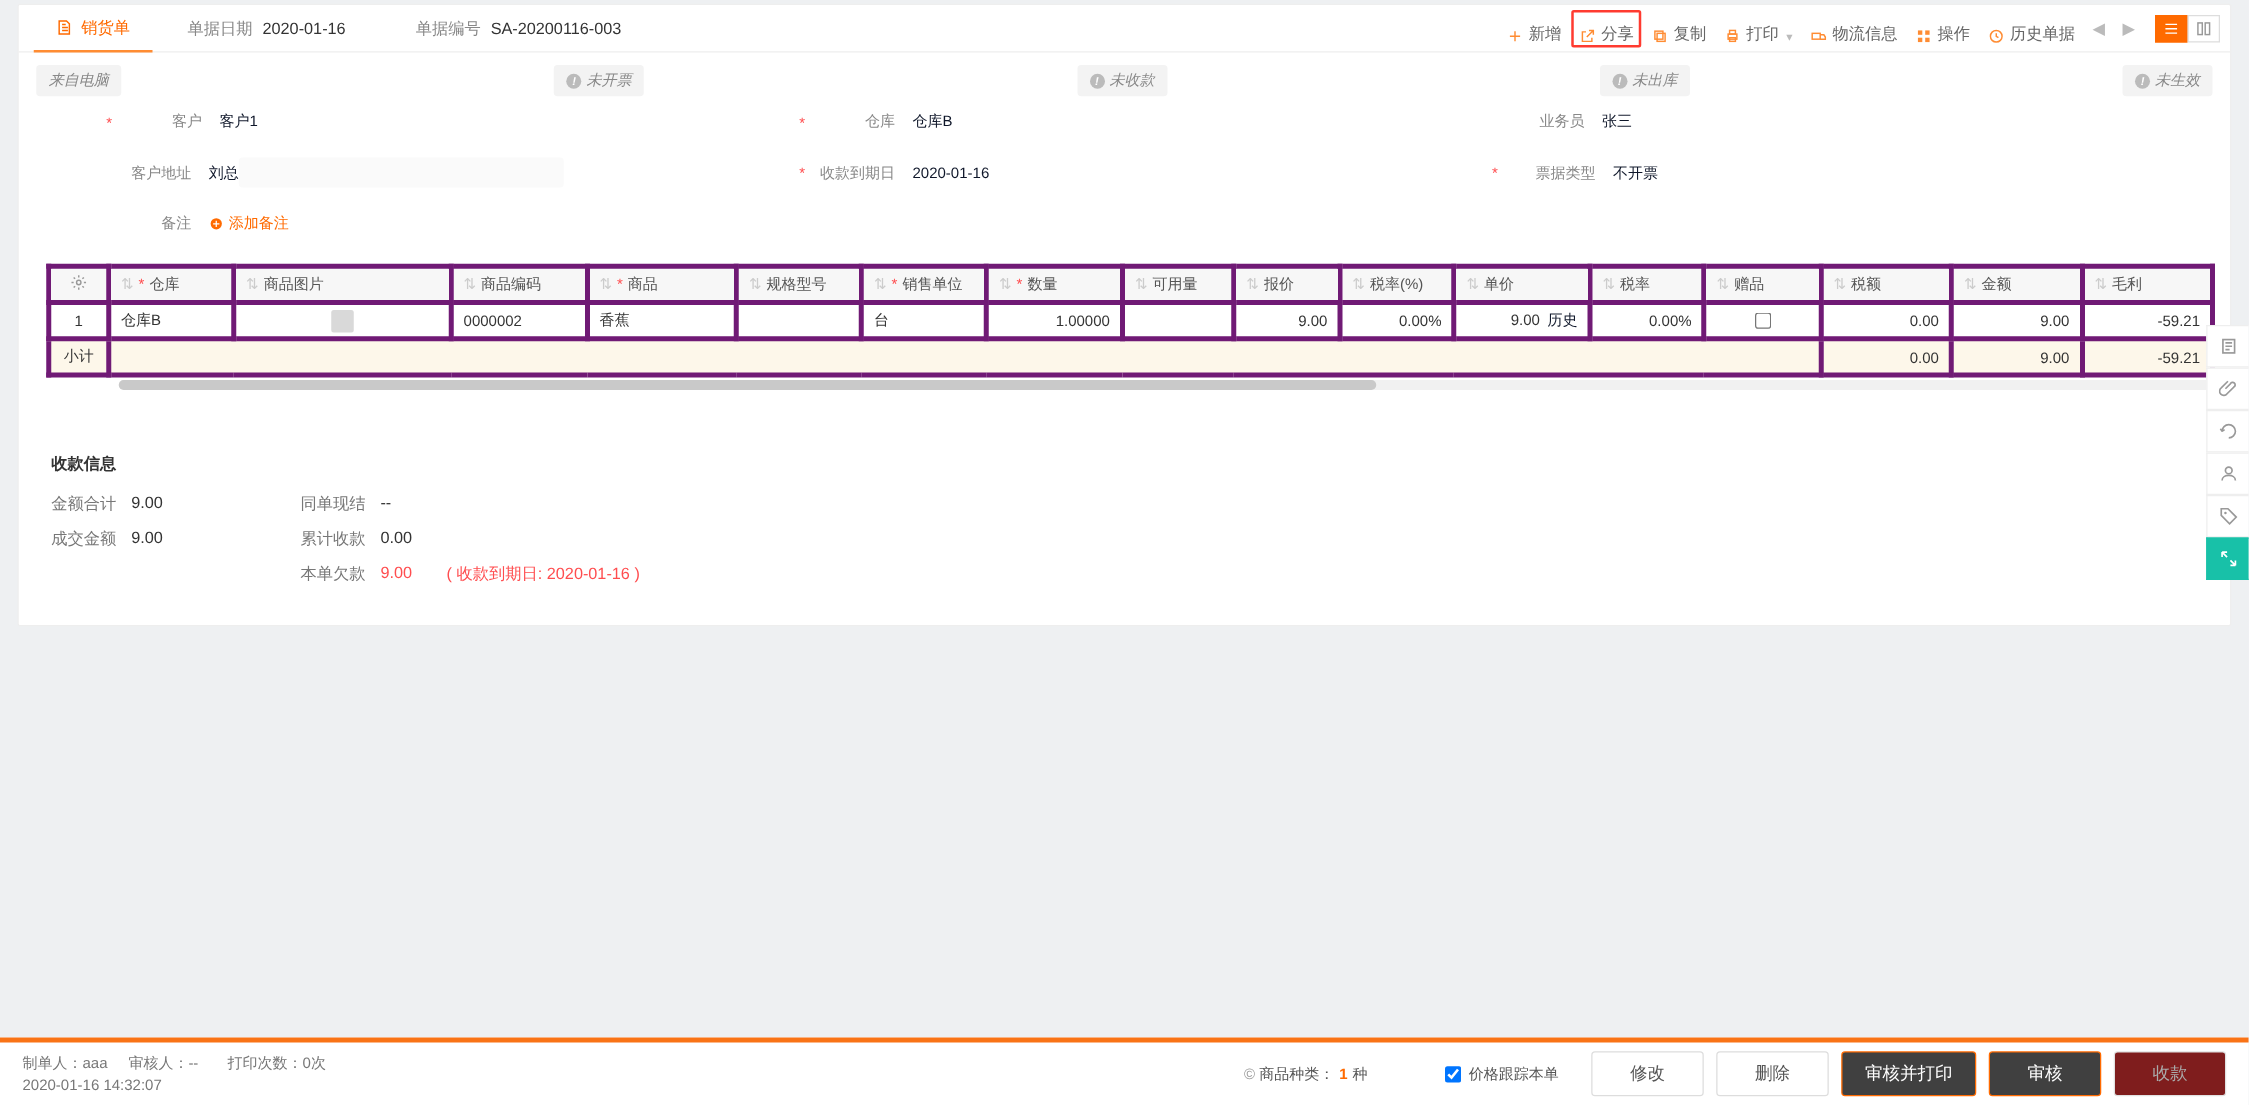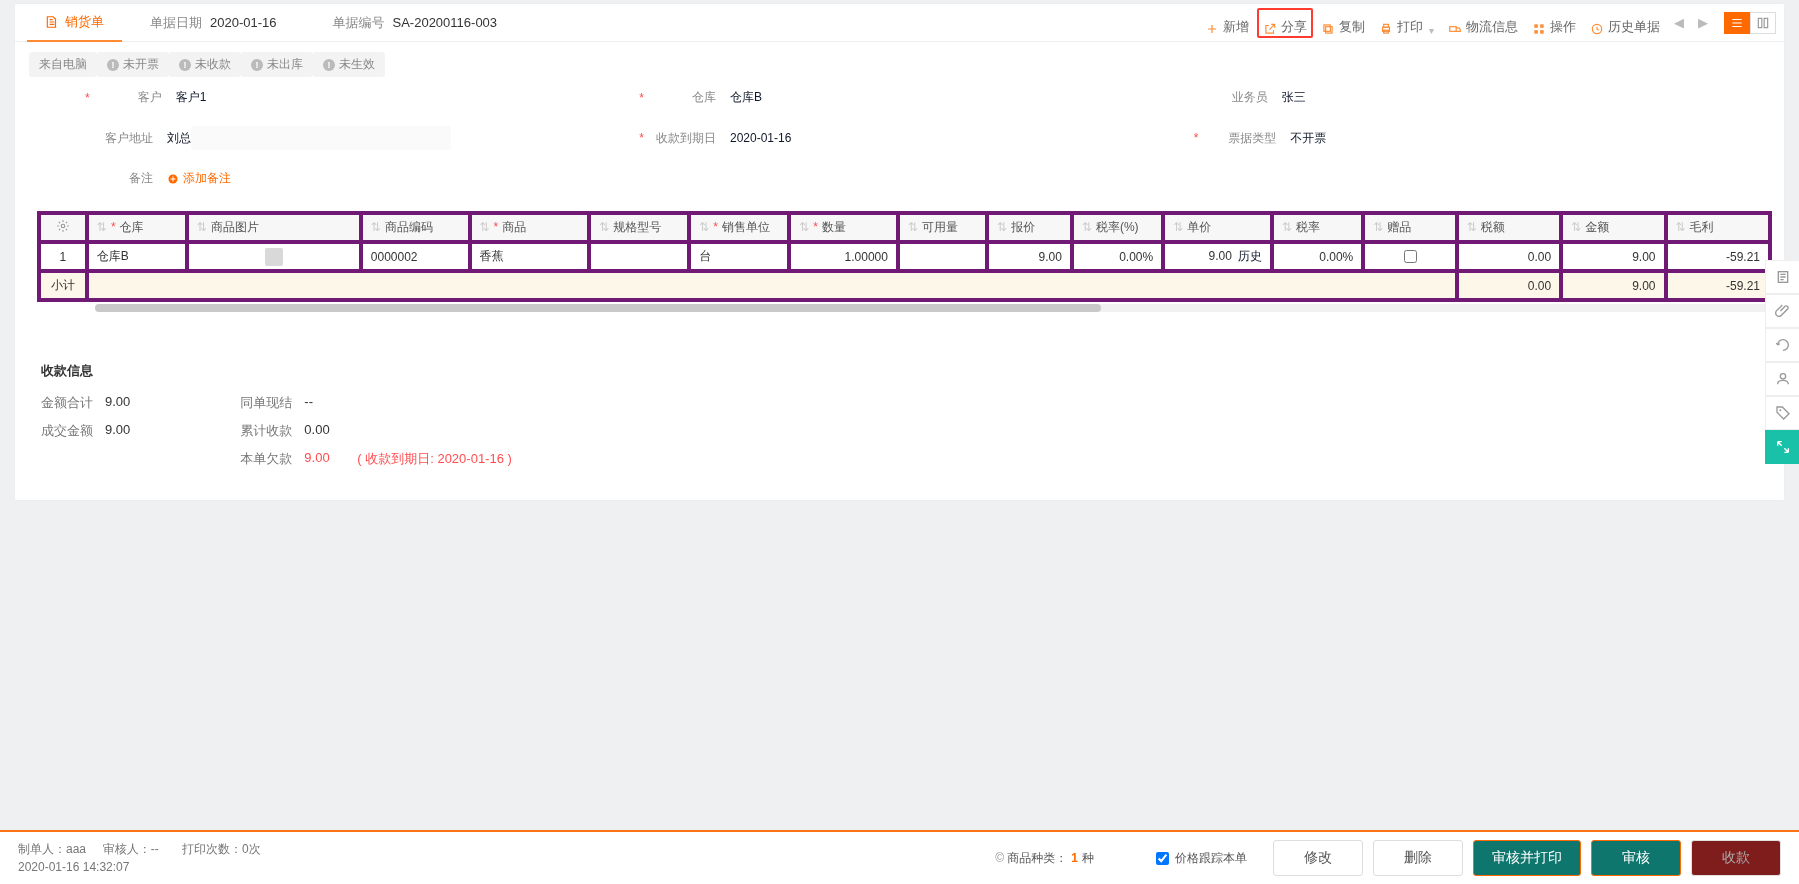--- a/index.html
+++ b/index.html
@@ -18,21 +18,21 @@
   .toolbar{display:flex;align-items:center;gap:2px;padding-right:8px;}
   .tbtn{display:flex;align-items:flex-end;gap:4px;padding:0 6px;height:26px;color:#666;cursor:pointer;border-radius:2px;}
   .tbtn svg{width:14px;height:14px;}
   .tbtn .chev{font-size:10px;color:#bbb;margin-left:2px;}
   .hi{border:2px solid #ff3b30;padding:0 4px;height:30px;}
   .nav-arrow{width:22px;height:22px;display:flex;align-items:center;justify-content:center;color:#bbb;cursor:pointer;}
   .viewtog{display:flex;margin-left:8px;}
   .viewtog .vt{width:26px;height:22px;display:flex;align-items:center;justify-content:center;border:1px solid #ddd;cursor:pointer;}
   .viewtog .vt.active{background:#ff6a00;border-color:#ff6a00;color:#fff;}
   
-  .status-row{display:flex;justify-content:flex-start;gap:0;padding:10px 14px 0 14px;}
+  .status-row{display:flex;justify-content:space-between;gap:0;padding:10px 14px 0 14px;font-style:italic;}
   .pill{display:flex;align-items:center;gap:4px;background:#f3f3f3;border-radius:3px;padding:4px 10px;color:#888;font-size:12px;cursor:pointer;}
   .pill .dot{width:12px;height:12px;border-radius:50%;background:#bbb;display:flex;align-items:center;justify-content:center;}
   .pill .dot::before{content:"!";color:#fff;font-size:9px;font-weight:bold;}
   
   .form{padding:12px 36px 18px 70px;}
   .frow{display:flex;align-items:center;margin-bottom:20px;}
   .fcell{display:flex;align-items:center;flex:1;}
   .req{color:#ff4d4f;margin-right:4px;}
   .flabel{color:#888;width:68px;text-align:right;margin-right:14px;}
   .fval{color:#0f172a;}
@@ -60,28 +60,28 @@
   .pay-title{font-weight:700;margin-bottom:14px;margin-top:24px;}
   .pay-grid{display:flex;gap:110px;}
   .pay-col .prow{display:flex;gap:12px;margin-bottom:10px;}
   .pay-col .pl{color:#777;}
   .debt{color:#ff4d4f;}
   
   .dock{position:absolute;right:0;top:260px;width:34px;display:flex;flex-direction:column;gap:0;}
   .dock .dbtn{width:34px;height:34px;display:flex;align-items:center;justify-content:center;background:#fff;border:1px solid #eee;border-right:none;color:#888;cursor:pointer;}
   .dock .dbtn.accent{background:#18c1a8;color:#fff;border-color:#18c1a8;}
   
-  .footer{position:absolute;left:0;right:0;bottom:0;height:54px;background:#fff;border-top:2px solid #f97316;display:flex;align-items:center;padding:0 18px;}
+  .footer{position:absolute;left:0;right:0;bottom:0;height:54px;background:#fff;border-top:4px solid #f97316;display:flex;align-items:center;padding:0 18px;}
   .footer .left{color:#777;line-height:1.5;font-size:12px;}
   .footer .sp{flex:1;}
   .footer .mid{display:flex;align-items:flex-start;gap:18px;color:#555;}
   .footer .count{color:#ff6a00;font-weight:600;margin:0 4px;}
   .footer .btns{display:flex;gap:10px;margin-left:26px;}
   .footer button{height:36px;min-width:90px;border:1px solid #ddd;background:#fff;border-radius:3px;font-size:14px;color:#555;cursor:pointer;padding:0 18px;}
-  .footer button.primary{background:#0f766e;border-color:#ff6a00;color:#fff;}
+  .footer button.primary{background:#404040;border-color:#ff6a00;color:#fff;}
   .footer button.dis{background:#7f1d1d;color:#aaa;border-color:#e1e1e1;cursor:not-allowed;}
   .footer .cklabel{display:flex;align-items:center;gap:6px;padding-left:44px;}
   svg{flex:0 0 auto;}
 </style>
 </head>
 <body>
 
 <div class="page">
   <div class="card">
 

